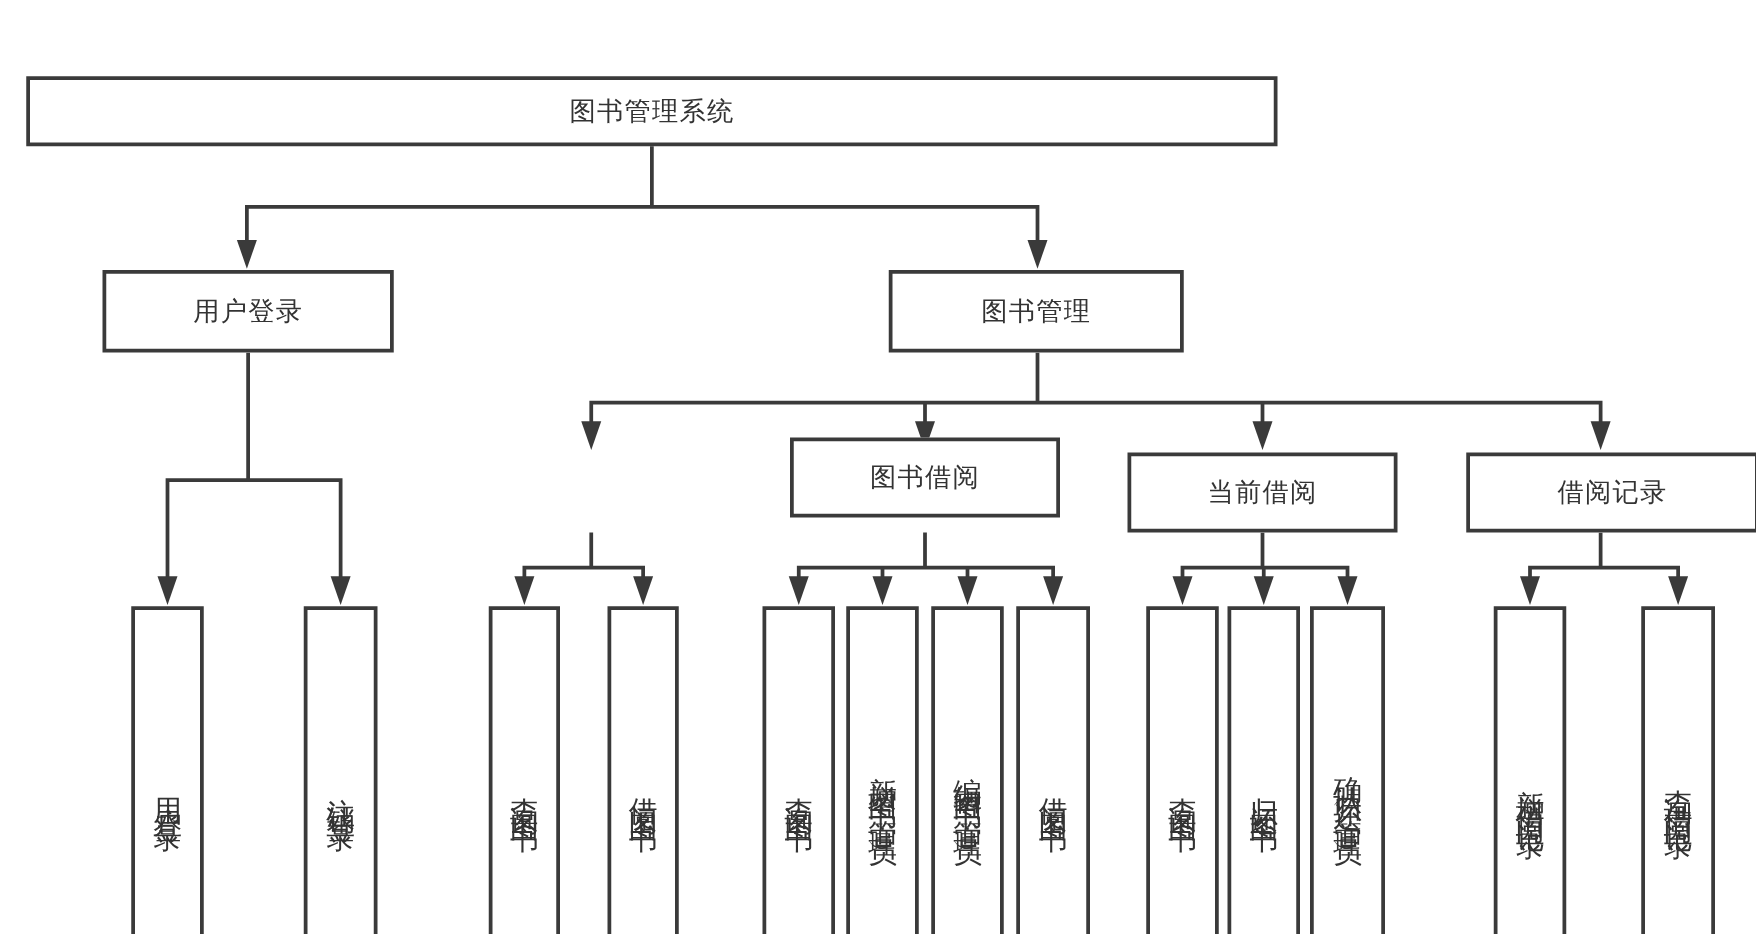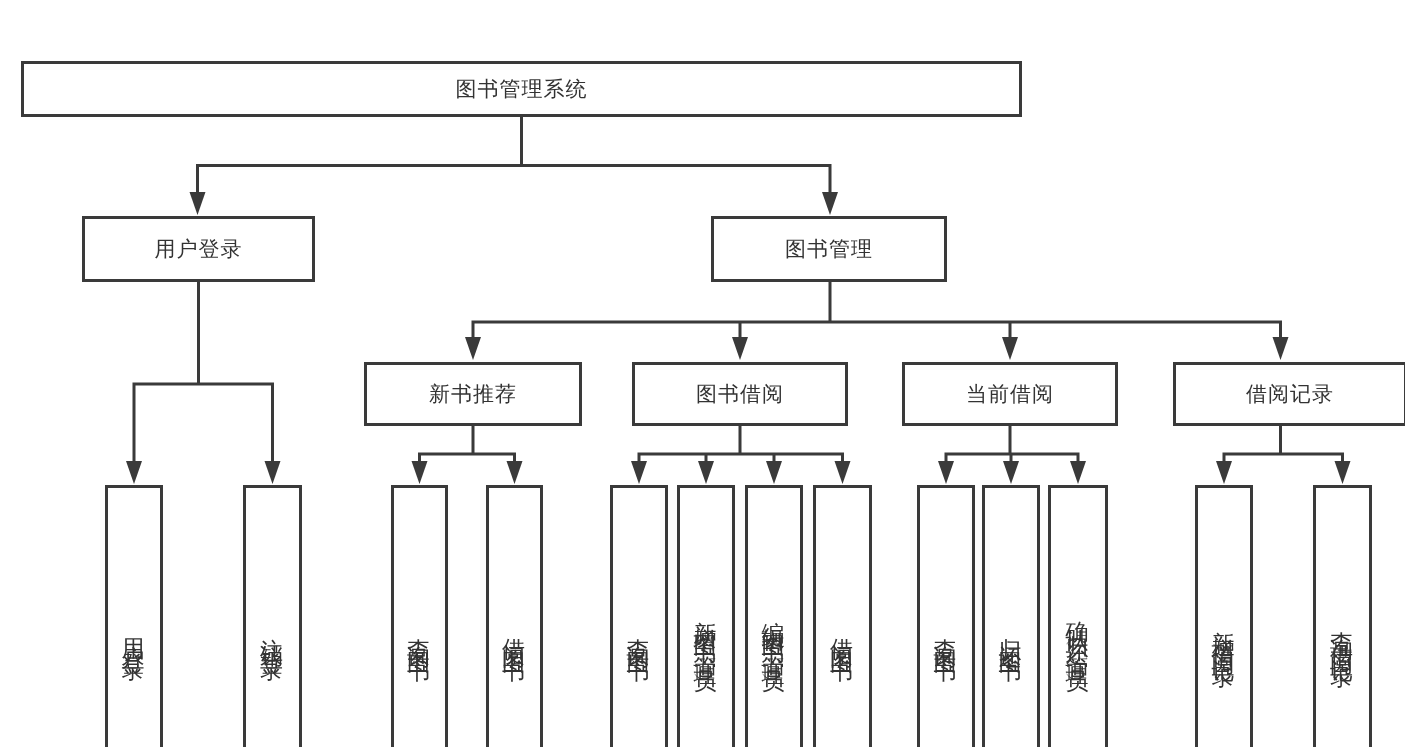--- a/index.html
+++ b/index.html
@@ -114,24 +114,21 @@
     <span>图书管理系统</span>
   </div>
 
   <div class="hbox" style="left:82px; top:168px; width:233px; height:66px;">
     <span>用户登录</span>
   </div>
   <div class="hbox" style="left:711px; top:168px; width:236px; height:66px;align-items:center;">
     <span>图书管理</span>
   </div>
 
-  <div class="hbox" style="left:364px; top:314px; width:218px; height:64px;">
-    <span>新书推荐</span>
-  </div>
-  <div class="hbox" style="left:632px; top:314px; width:216px; height:64px;">
+  <div class="hbox" style="left:632px; top:302px; width:216px; height:64px;">
     <span>图书借阅</span>
   </div>
   <div class="hbox" style="left:902px; top:314px; width:216px; height:64px;">
     <span>当前借阅</span>
   </div>
   <div class="hbox" style="left:1173px; top:314px; width:234px; height:64px;">
     <span>借阅记录</span>
   </div>
 
   <div class="vbox" style="left:105px; width:58px;">

